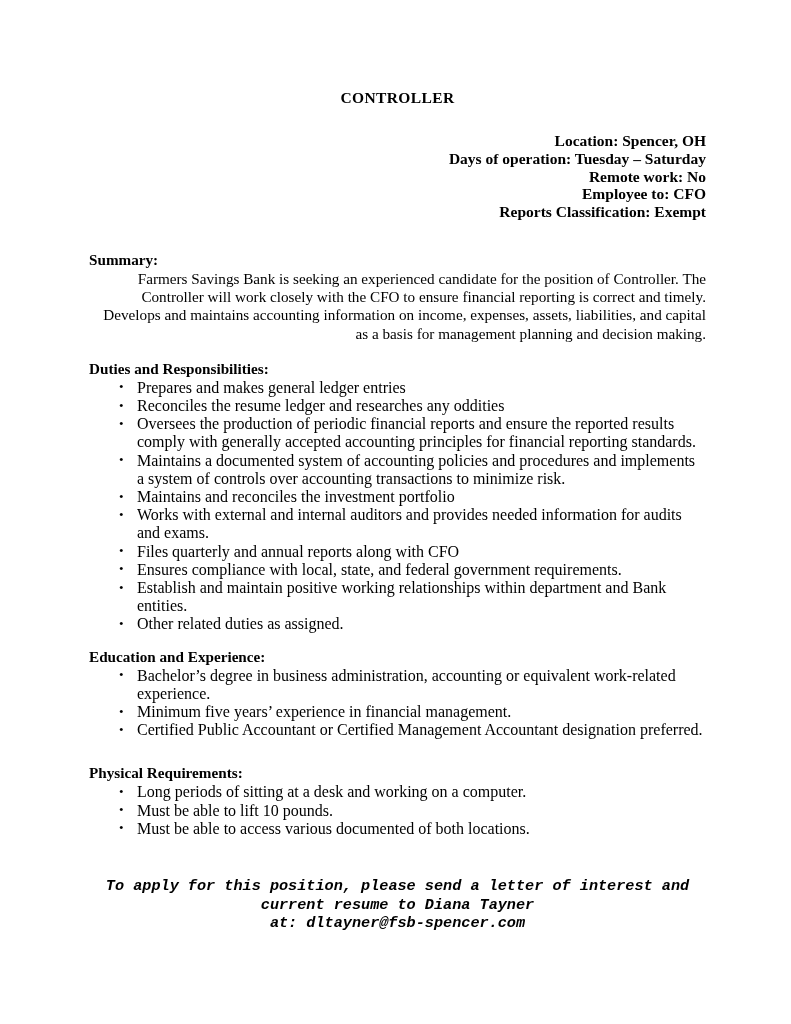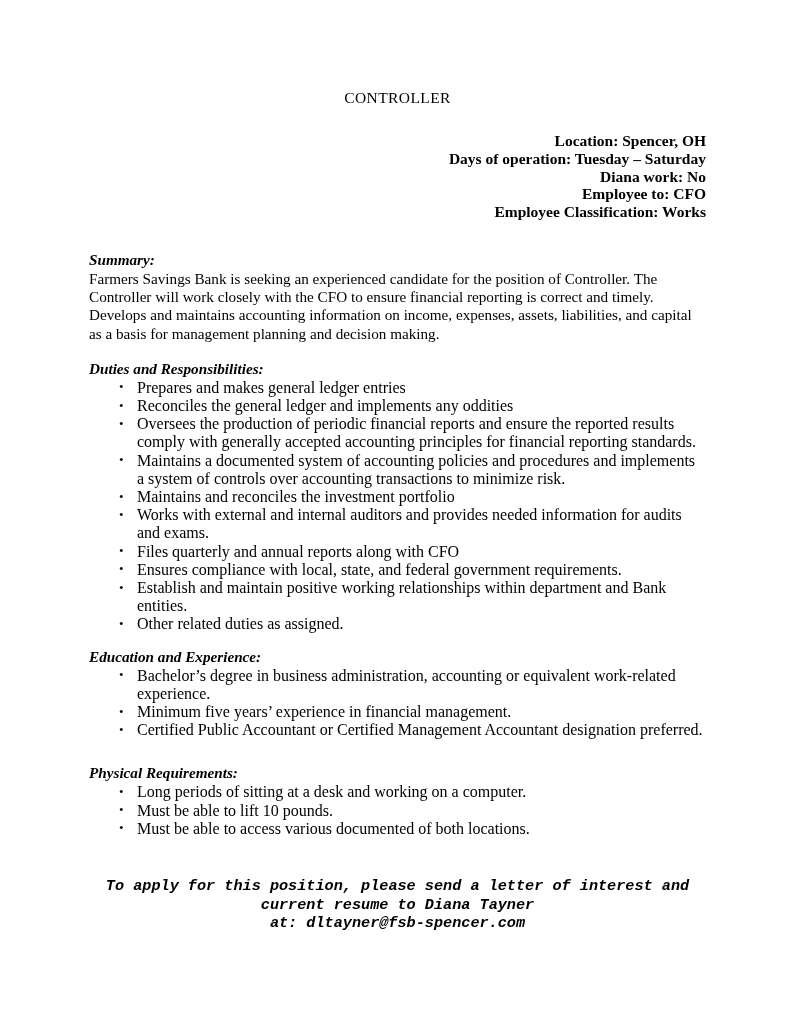--- a/index.html
+++ b/index.html
@@ -26,21 +26,21 @@
     position: absolute;
     left: 89px;
     top: 88px;
     width: 617px;
   }
 
   
   .doc-title {
     text-align: center;
     font-size: 15.5px;
-    font-weight: normal;
+    font-weight: bold;
     letter-spacing: 0.4px;
     line-height: 20px;
     margin: 0 0 24px 0;
   }
 
   
   .meta-block {
     margin: 0 0 30px 0;
   }
   .meta-line {
@@ -53,26 +53,25 @@
 
   
   .section {
     margin: 0 0 14px 0;
   }
   .section-heading {
     font-size: 15.2px;
     font-weight: bold;
     line-height: 18px;
     margin: 0 0 1px 0;
-    font-style: italic;
   }
   .section-paragraph {
     font-size: 15.2px;
     line-height: 18.2px;
-    text-align: left;
+    text-align: right;
     margin: 0;
   }
 
   
   ul.bullets {
     list-style: none;
     margin: 0;
     padding: 0;
   }
   ul.bullets > li {
@@ -114,35 +113,35 @@
 <body>
 
 <div class="page">
   <div class="content">
 
     <h1 class="doc-title">CONTROLLER</h1>
 
     <div class="meta-block">
       <div class="meta-line">Location: Spencer, OH</div>
       <div class="meta-line">Days of operation: Tuesday – Saturday</div>
-      <div class="meta-line">Diana work: No</div>
+      <div class="meta-line">Remote work: No</div>
       <div class="meta-line">Employee to: CFO</div>
-      <div class="meta-line">Employee Classification: Works</div>
+      <div class="meta-line">Reports Classification: Exempt</div>
     </div>
 
     <div class="section gap-summary">
       <div class="section-heading">Summary:</div>
       <p class="section-paragraph">Farmers Savings Bank is seeking an experienced candidate for the position of Controller. The Controller will work closely with the CFO to ensure financial reporting is correct and timely. Develops and maintains accounting information on income, expenses, assets, liabilities, and capital as a basis for management planning and decision making.</p>
     </div>
 
     <div class="section gap-duties">
       <div class="section-heading">Duties and Responsibilities:</div>
       <ul class="bullets">
         <li>Prepares and makes general ledger entries</li>
-        <li>Reconciles the general ledger and implements any oddities</li>
+        <li>Reconciles the resume ledger and researches any oddities</li>
         <li>Oversees the production of periodic financial reports and ensure the reported results comply with generally accepted accounting principles for financial reporting standards.</li>
         <li>Maintains a documented system of accounting policies and procedures and implements a system of controls over accounting transactions to minimize risk.</li>
         <li>Maintains and reconciles the investment portfolio</li>
         <li>Works with external and internal auditors and provides needed information for audits and exams.</li>
         <li>Files quarterly and annual reports along with CFO</li>
         <li>Ensures compliance with local, state, and federal government requirements.</li>
         <li>Establish and maintain positive working relationships within department and Bank entities.</li>
         <li>Other related duties as assigned.</li>
       </ul>
     </div>

